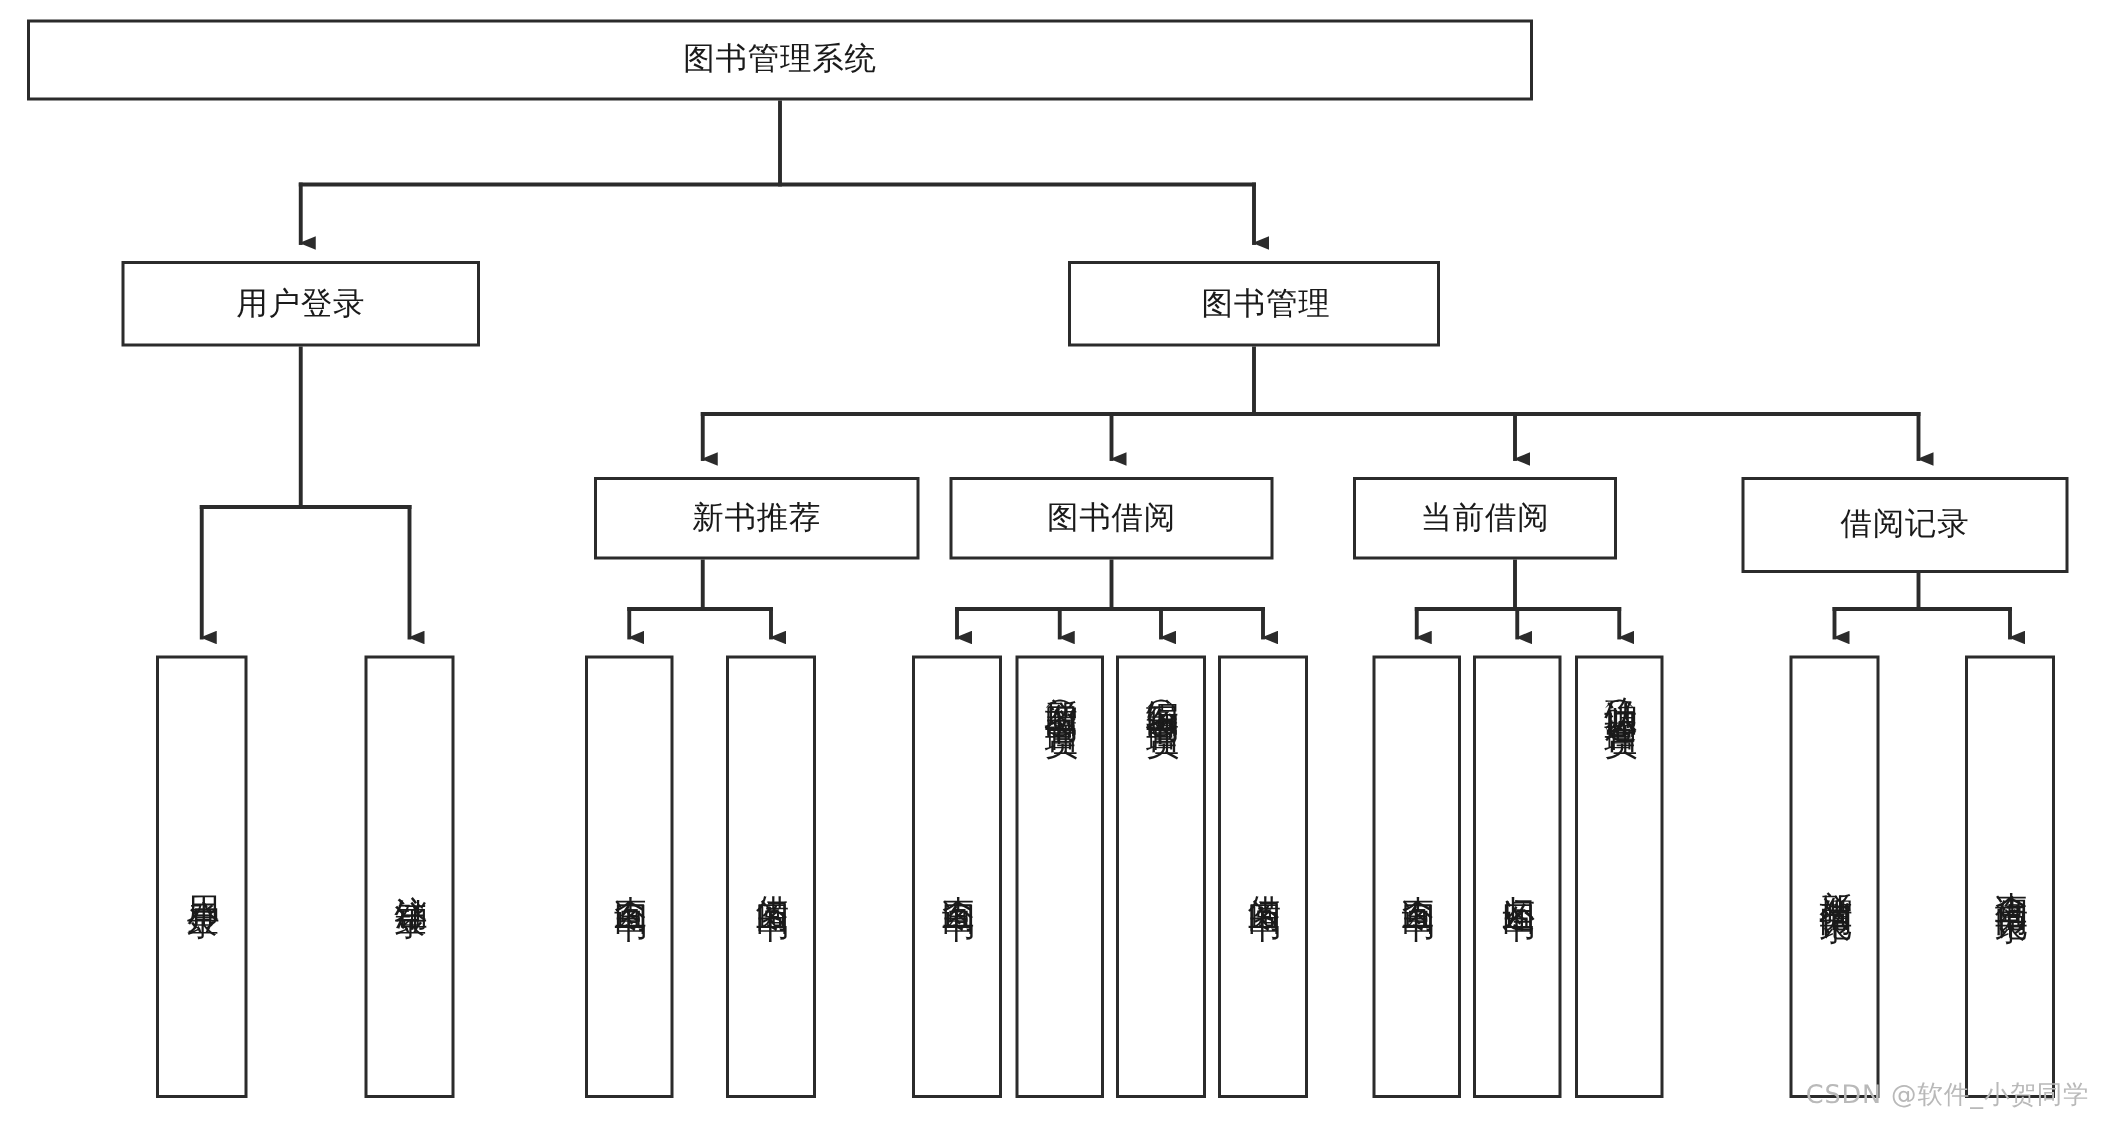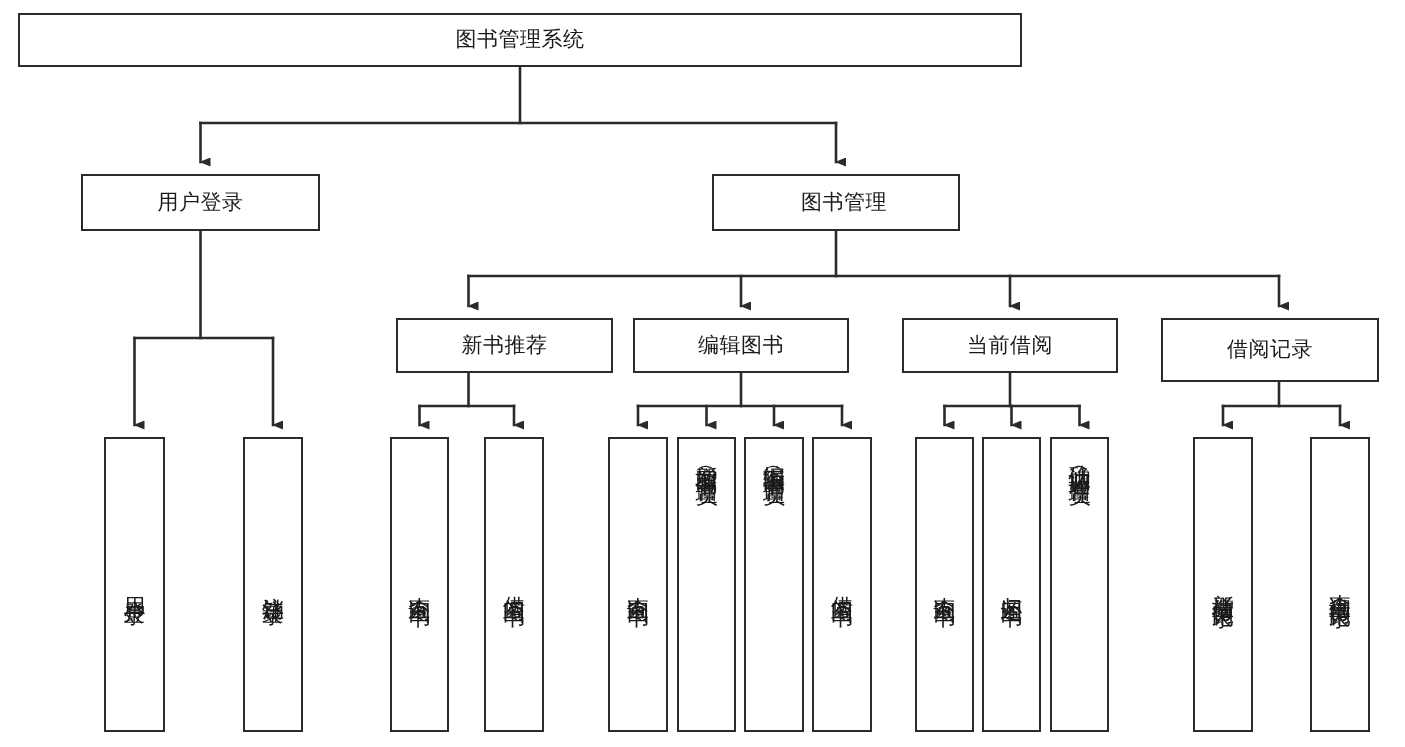--- a/index.html
+++ b/index.html
@@ -126,23 +126,23 @@
       <div class="node-box" style="left: 81px; top: 174px; width: 239px; height: 57px;">
         <span class="node-label">用户登录</span>
       </div>
       <div class="node-box" style="left: 712px; top: 174px; width: 248px; height: 57px; padding-left: 16px;">
         <span class="node-label">图书管理</span>
       </div>
       <div class="node-box" style="left: 360px; top: 318px; width: 217px; height: 55px; margin-left: 36px;">
         <span class="node-label">新书推荐</span>
       </div>
       <div class="node-box" style="left: 633px; top: 318px; width: 216px; height: 55px;">
-        <span class="node-label">编辑图书</span>
+        <span class="node-label">图书借阅</span>
       </div>
-      <div class="node-box" style="left: 902px; top: 318px; width: 216px; height: 55px;">
+      <div class="node-box" style="left: 902px; top: 318px; width: 176px; height: 55px;">
         <span class="node-label">当前借阅</span>
       </div>
       <div class="node-box" style="left: 1161px; top: 318px; width: 218px; height: 64px;">
         <span class="node-label">借阅记录</span>
       </div>
       <div class="node-box vertical centered" style="left: 104px; top: 437px; width: 61px; height: 295px;">
         <span class="node-label">用户登录</span>
       </div>
       <div class="node-box vertical centered" style="left: 243px; top: 437px; width: 60px; height: 295px;">
         <span class="node-label">注销登录</span>
@@ -175,13 +175,14 @@
         <span class="node-label">确认归还（管理员）</span>
       </div>
       <div class="node-box vertical centered" style="left: 1193px; top: 437px; width: 60px; height: 295px;">
         <span class="node-label">新增借阅记录</span>
       </div>
       <div class="node-box vertical centered" style="left: 1310px; top: 437px; width: 60px; height: 295px;">
         <span class="node-label">查询借阅记录</span>
       </div>
     </div>
 
+  <div id="watermark">CSDN @软件_小贺同学</div>
 </div>
 
 </body></html>

